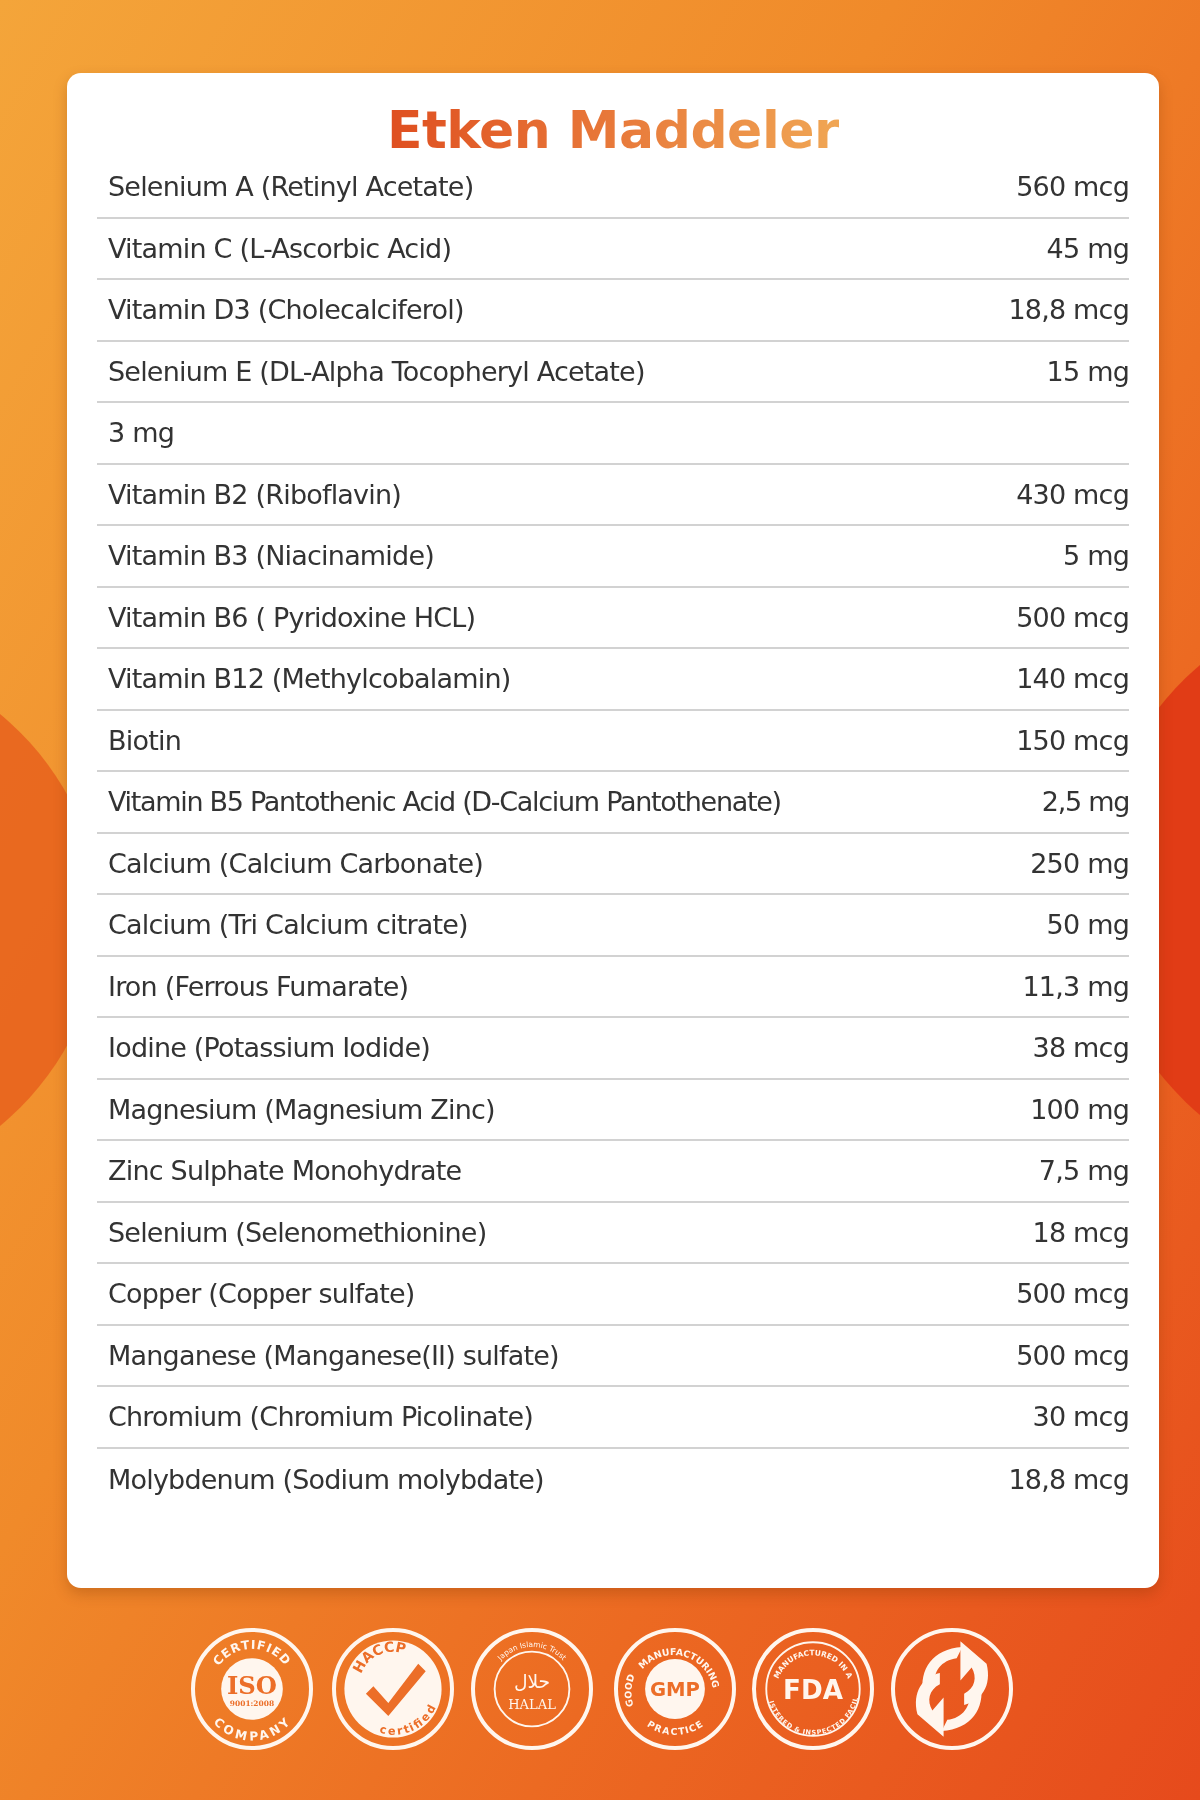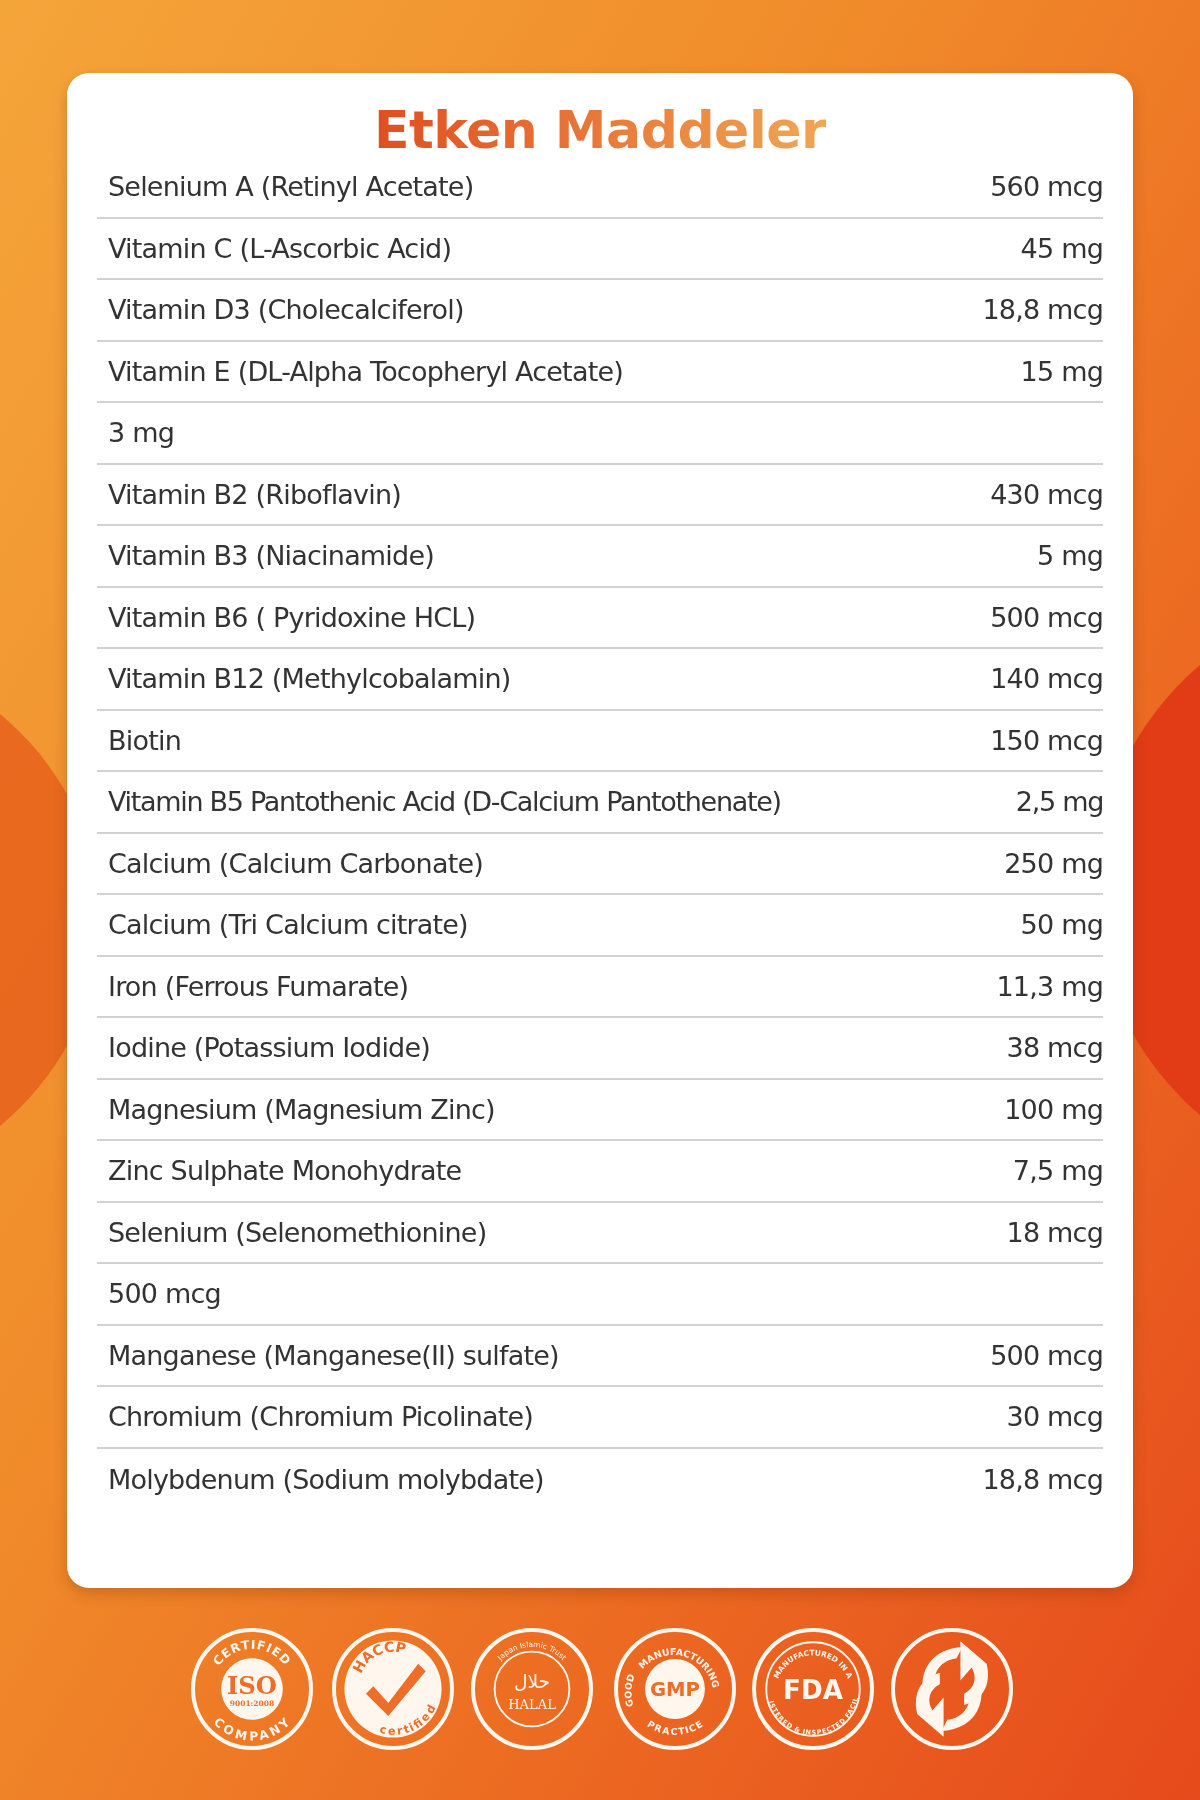--- a/index.html
+++ b/index.html
@@ -11,22 +11,23 @@
     .blob-left {
       position: absolute; left: -520px; top: 640px; width: 620px; height: 560px;
       border-radius: 50%; background: #e8641e; opacity: 0.9;
     }
     .blob-right {
       position: absolute; left: 1095px; top: 590px; width: 620px; height: 600px;
       border-radius: 50%; background: #e03a16; opacity: 0.95;
     }
     .card {
       position: absolute; left: 67px; top: 73px; width: 1066px; height: 1515px;
-      background: #ffffff; border-radius: 22px;
+      background: #ffffff; border-radius: 14px;
       box-shadow: 0 6px 14px rgba(120,50,0,0.28);
+      padding-left: 26px;
     }
     .title {
       position: absolute; left: 0; right: 0; top: 22px; text-align: center;
       font-family: "DejaVu Sans", sans-serif; font-weight: bold;
       font-size: 52px; line-height: 70px; letter-spacing: -0.5px;
     }
     .title span {
       background: linear-gradient(90deg, #df4f20 0%, #e8793a 50%, #f0a654 100%);
       -webkit-background-clip: text; background-clip: text; color: transparent;
     }
@@ -65,21 +66,21 @@
       </div>
     <div class="row">
         <span class="name">Vitamin C (L-Ascorbic Acid)</span>
         <span class="amt">45 mg</span>
       </div>
     <div class="row">
         <span class="name">Vitamin D3 (Cholecalciferol)</span>
         <span class="amt">18,8 mcg</span>
       </div>
     <div class="row">
-        <span class="name">Vitamin E (DL-Alpha Tocopheryl Acetate)</span>
+        <span class="name">Selenium E (DL-Alpha Tocopheryl Acetate)</span>
         <span class="amt">15 mg</span>
       </div>
     <div class="row">
         <span class="amt">3 mg</span>
       </div>
     <div class="row">
         <span class="name">Vitamin B2 (Riboflavin)</span>
         <span class="amt">430 mcg</span>
       </div>
     <div class="row">
@@ -124,20 +125,21 @@
       </div>
     <div class="row">
         <span class="name">Zinc Sulphate Monohydrate</span>
         <span class="amt">7,5 mg</span>
       </div>
     <div class="row">
         <span class="name">Selenium (Selenomethionine)</span>
         <span class="amt">18 mcg</span>
       </div>
     <div class="row">
+        <span class="name">Copper (Copper sulfate)</span>
         <span class="amt">500 mcg</span>
       </div>
     <div class="row">
         <span class="name">Manganese (Manganese(II) sulfate)</span>
         <span class="amt">500 mcg</span>
       </div>
     <div class="row">
         <span class="name">Chromium (Chromium Picolinate)</span>
         <span class="amt">30 mcg</span>
       </div>

